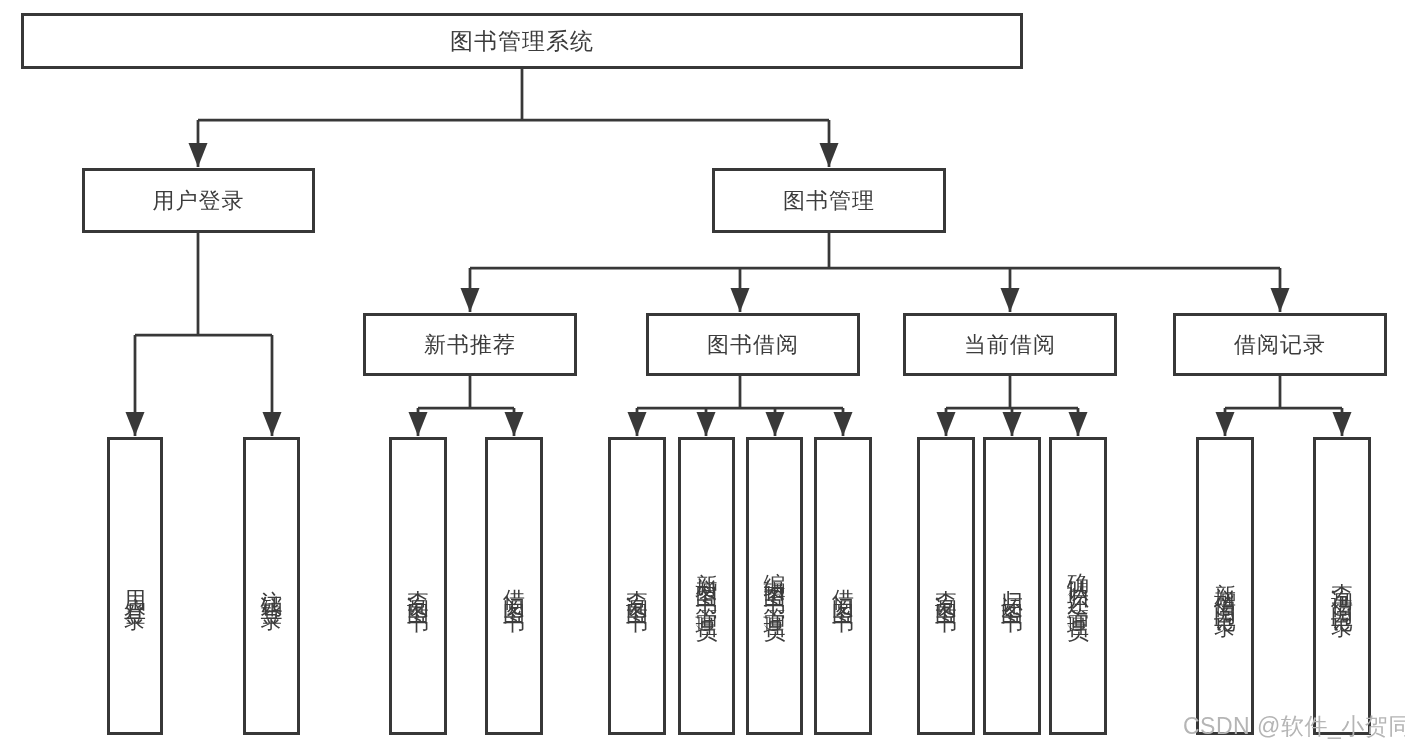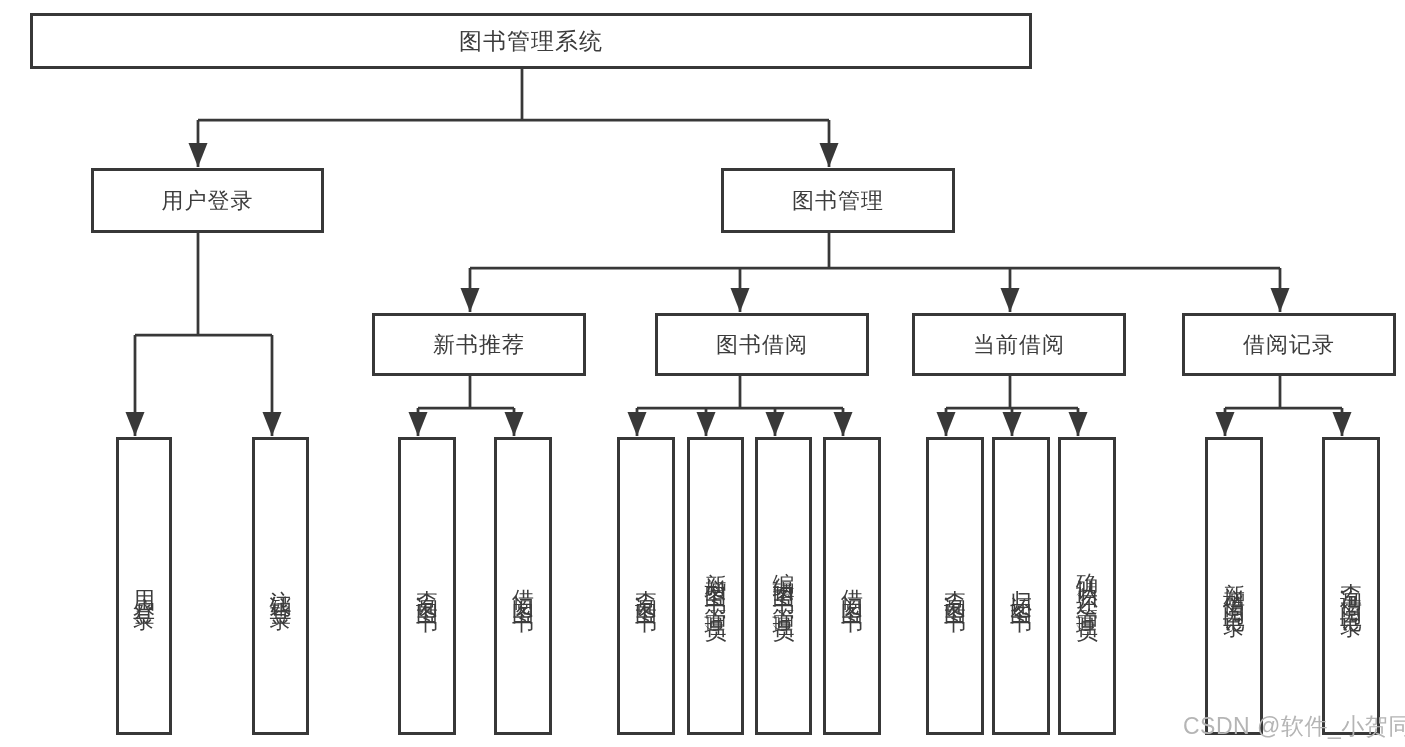--- a/index.html
+++ b/index.html
@@ -23,21 +23,20 @@
     box-sizing: border-box;
     border: 3px solid #383838;
     background: #ffffff;
     display: flex;
     align-items: center;
     justify-content: center;
     z-index: 2;
     font-size: 22px;
     letter-spacing: 1px;
     color: #3c3c3c;
-    margin-left: 9px;
   }
   .node.title { font-size: 23px; }
   .leaf .vtext {
     writing-mode: vertical-rl;
     text-orientation: mixed;
     font-size: 22px;
     letter-spacing: 7px;
     line-height: 1;
     white-space: nowrap;
   }

